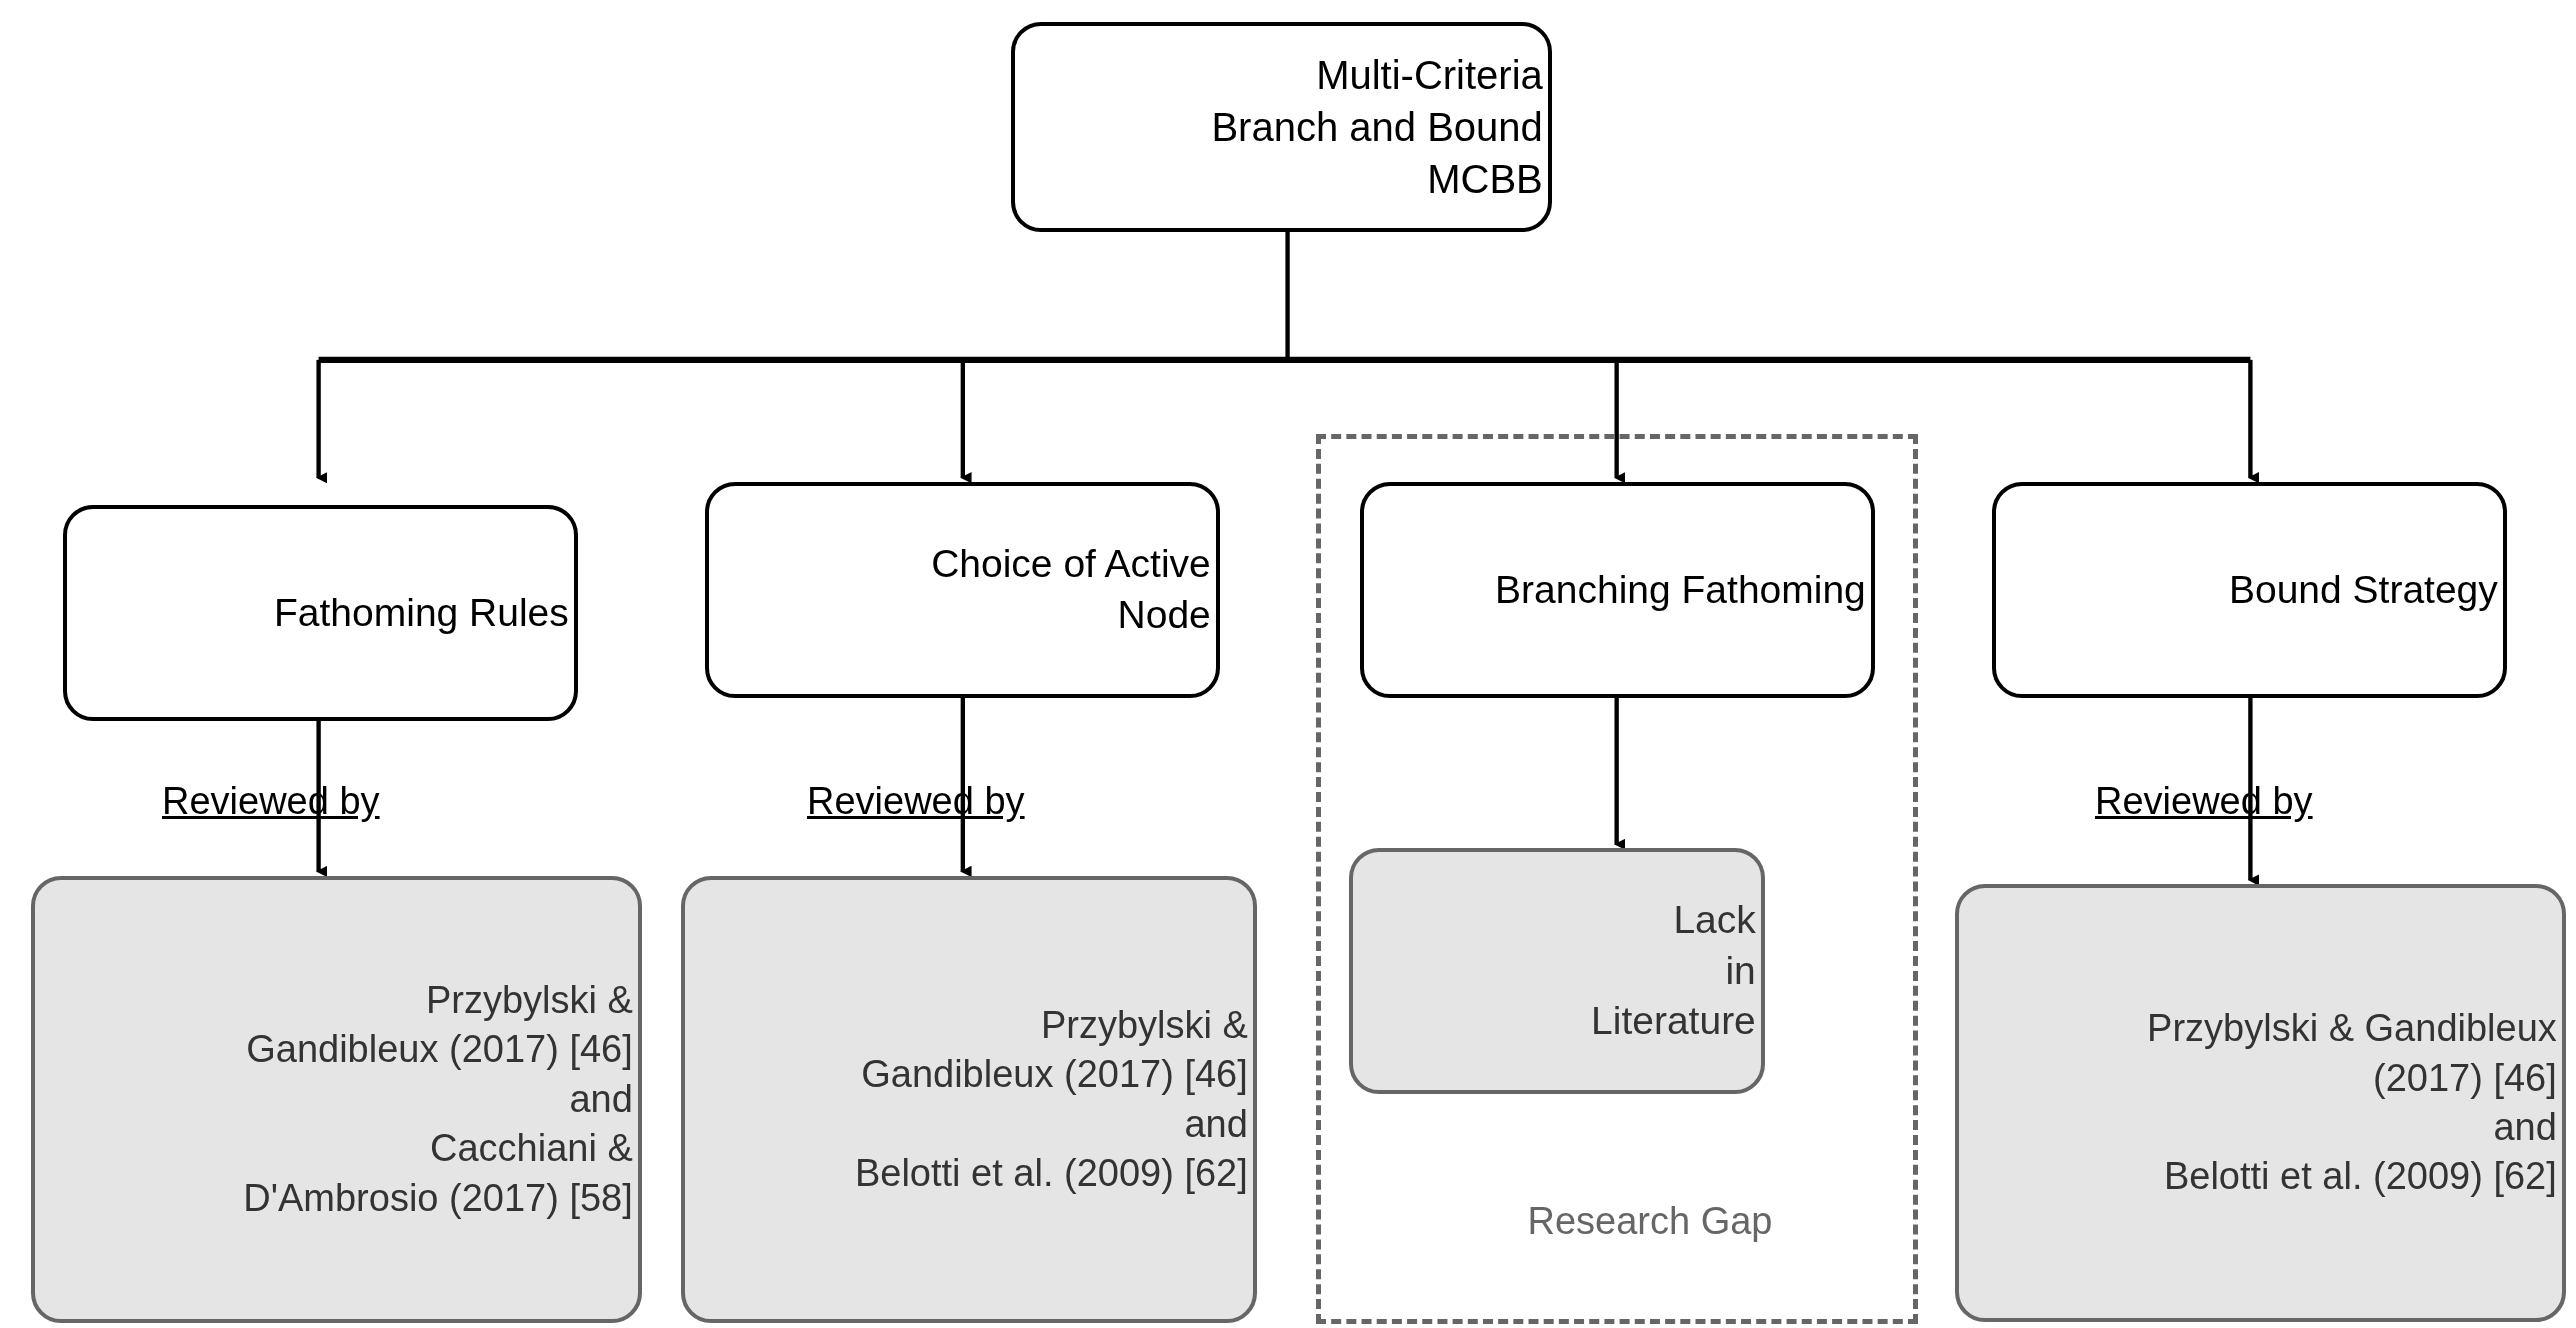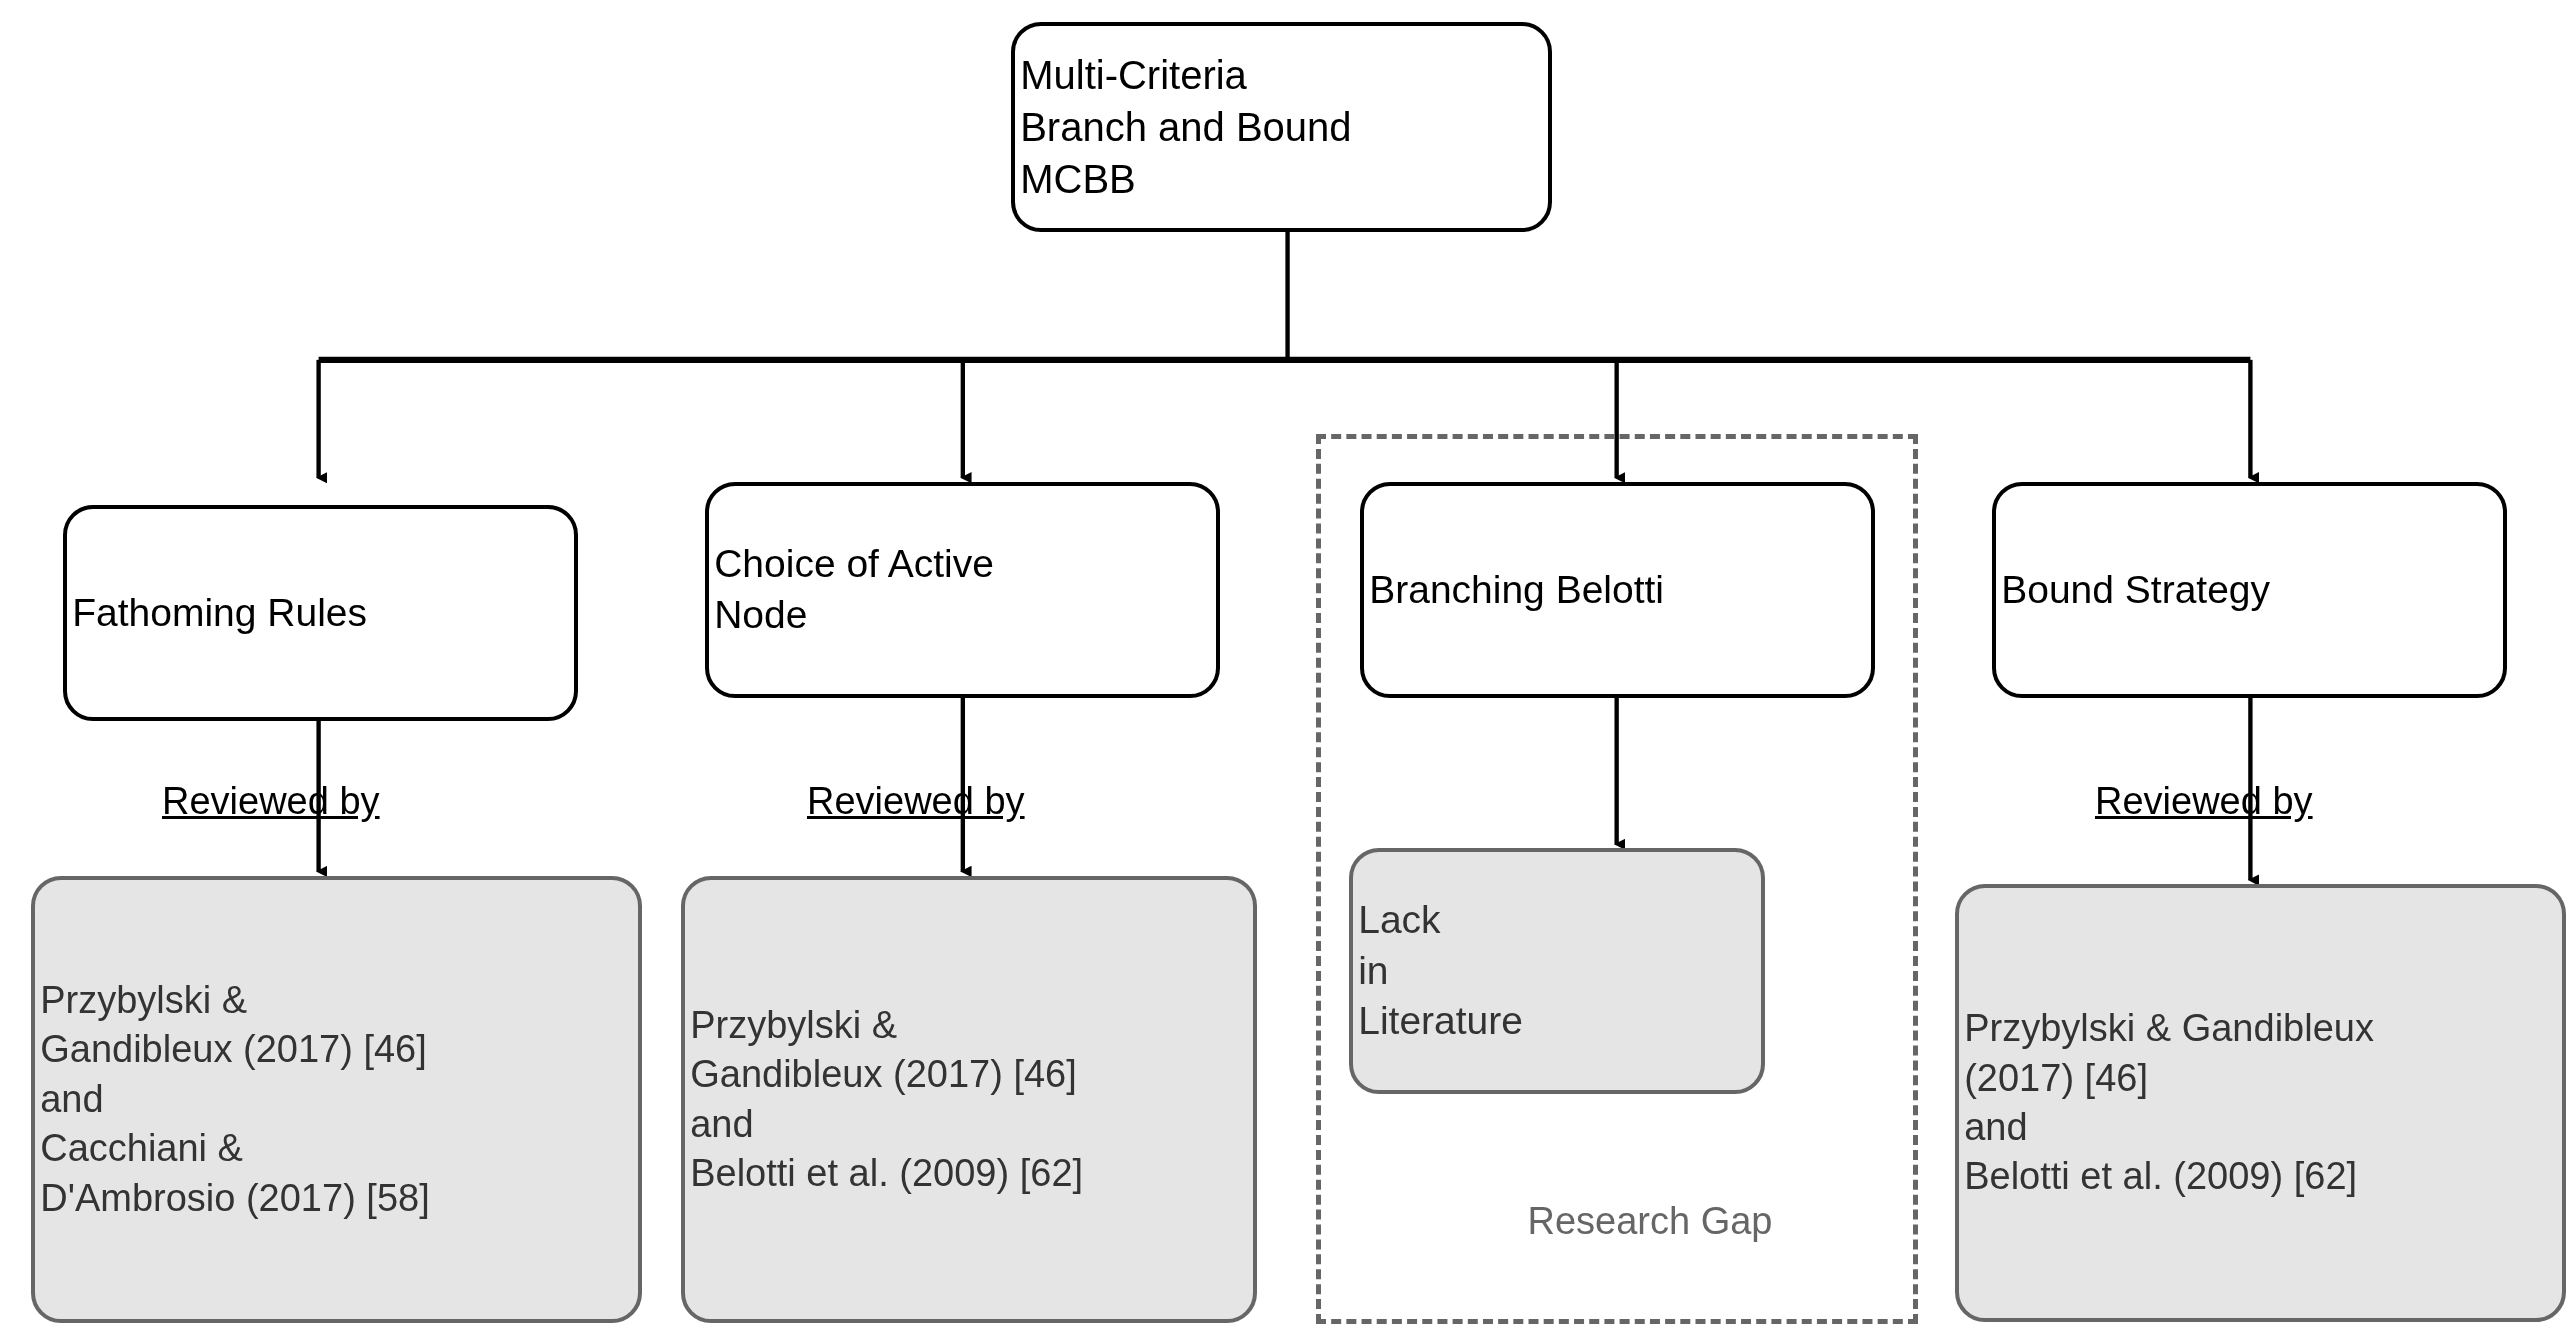--- a/index.html
+++ b/index.html
@@ -20,21 +20,21 @@
     top: 0; left: 0;
     width: 2576px;
     height: 1329px;
   }
   .node-box {
     position: absolute;
     box-sizing: border-box;
     display: flex;
     align-items: center;
     justify-content: center;
-    text-align: left;
+    text-align: right;
     line-height: 1.30;
   }
   .node-white {
     background: #ffffff;
     border: 4.4px solid #000000;
     border-radius: 30px;
     color: #000000;
   }
   .node-grey {
     background: #e5e5e5;
@@ -113,21 +113,21 @@
   <div class="node-box node-white fs-mid" style="left:63px; top:482px; width:515px; height:216px;margin-top:23px;">
     <span class="node-label">Fathoming Rules</span>
   </div>
 
   <div class="node-box node-white fs-mid" style="left:705px; top:482px; width:515px; height:216px;">
     <span class="node-label">Choice of Active
 Node</span>
   </div>
 
   <div class="node-box node-white fs-mid" style="left:1360px; top:482px; width:515px; height:216px;">
-    <span class="node-label">Branching Belotti</span>
+    <span class="node-label">Branching Fathoming</span>
   </div>
 
   <div class="node-box node-white fs-mid" style="left:1992px; top:482px; width:515px; height:216px;">
     <span class="node-label">Bound Strategy</span>
   </div>
 
   <div class="edge-label" style="left:162px; top:780px;">Reviewed by</div>
   <div class="edge-label" style="left:807px; top:780px;">Reviewed by</div>
   <div class="edge-label" style="left:2095px; top:780px;">Reviewed by</div>
 

